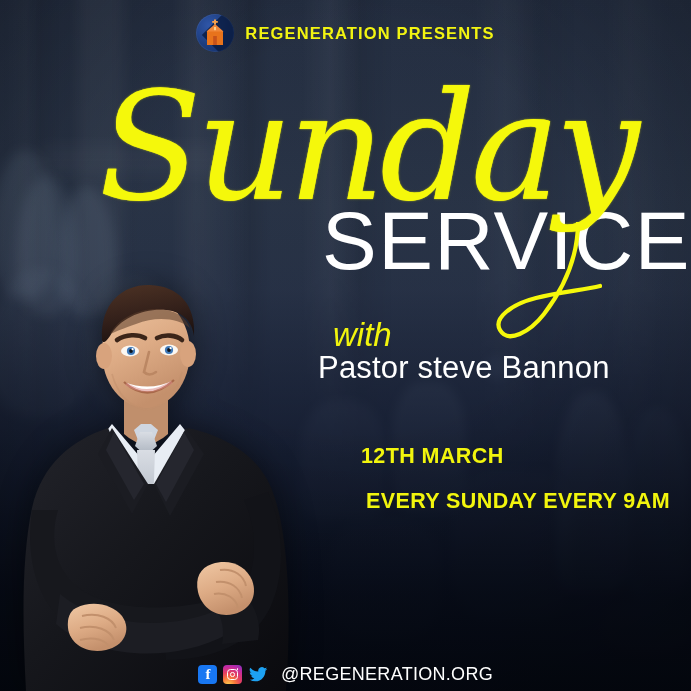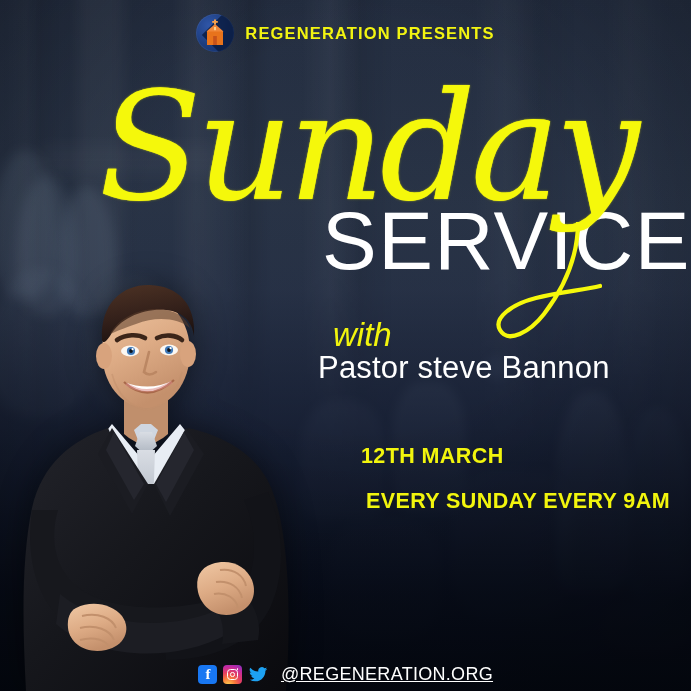--- a/index.html
+++ b/index.html
@@ -266,21 +266,20 @@
     width: 1.8px; height: 1.8px; background: #fff; border-radius: 50%;
   }
   .soc.tw { background: transparent; width: 21px; }
   .handle {
     color: #ffffff;
     font-size: 18px;
     font-weight: 400;
     letter-spacing: .3px;
     margin-left: 6px;
     white-space: nowrap;
-    text-decoration: underline;
   }
 </style>
 </head>
 <body>
 
 <div id="flyer">
 
   <div class="bg-base"></div>
   <div class="bg-streaks"></div>
   <div class="bg-cross-v"></div>

